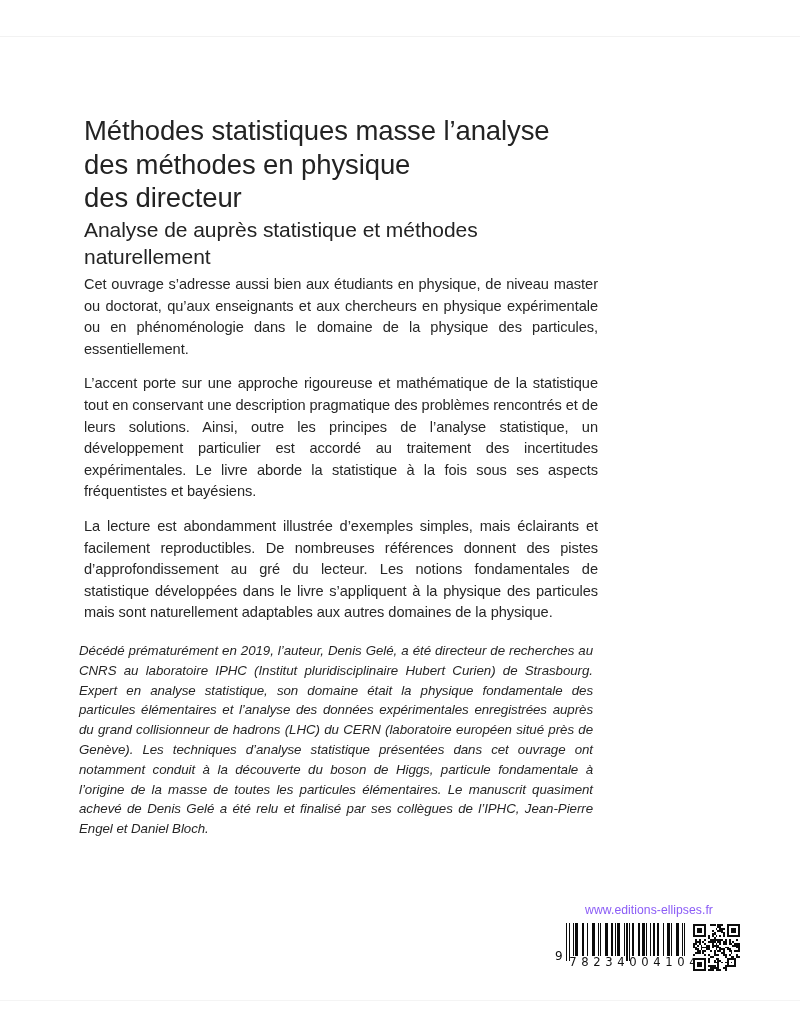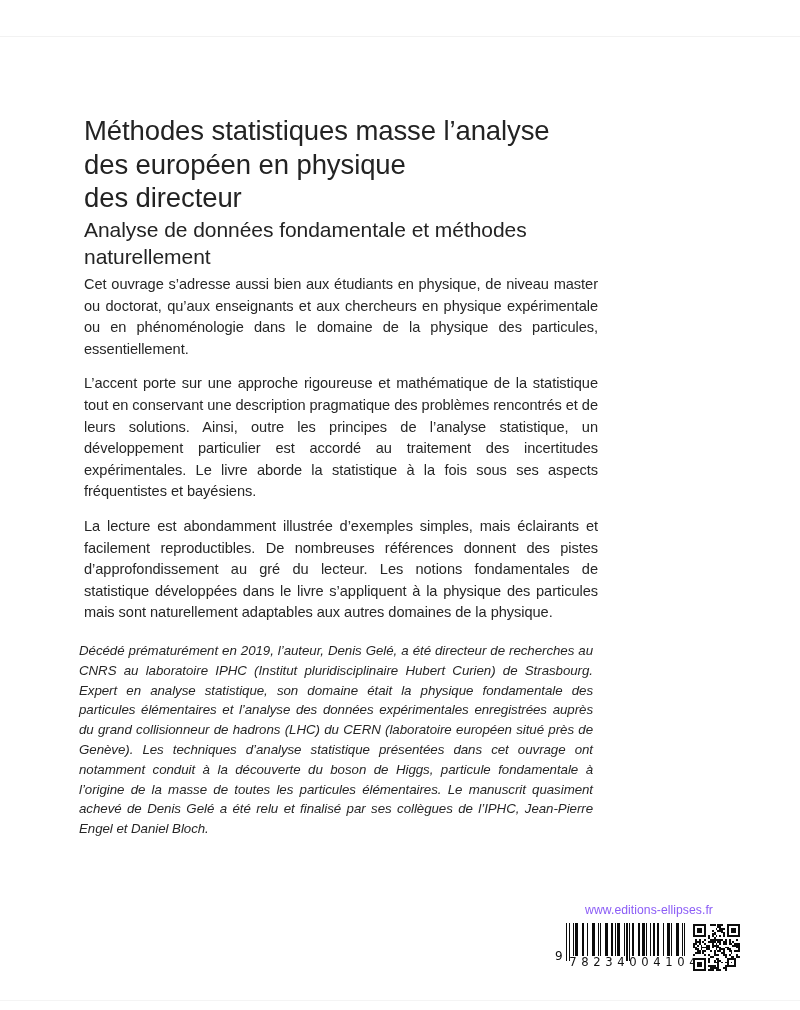--- a/index.html
+++ b/index.html
@@ -192,26 +192,26 @@
 </head>
 <body>
 
 <div id="page">
 
   <div class="edge-top"></div>
   <div class="edge-bottom"></div>
 
   <h1 class="title">
     <span class="tline">Méthodes statistiques masse l’analyse</span>
-    <span class="tline">des européen en physique</span>
+    <span class="tline">des méthodes en physique</span>
     <span class="tline">des directeur</span>
   </h1>
 
   <h2 class="subtitle">
-    <span class="sline">Analyse de données fondamentale et méthodes</span>
+    <span class="sline">Analyse de auprès statistique et méthodes</span>
     <span class="sline">naturellement</span>
   </h2>
 
   <div class="body-block">
     <p class="para">Cet ouvrage s’adresse aussi bien aux étudiants en physique, de niveau master ou doctorat, qu’aux enseignants et aux chercheurs en physique expérimentale ou en phénoménologie dans le domaine de la physique des particules, essentiellement.</p>
     <p class="para">L’accent porte sur une approche rigoureuse et mathématique de la statistique tout en conservant une description pragmatique des problèmes rencontrés et de leurs solutions. Ainsi, outre les principes de l’analyse statistique, un développement particulier est accordé au traitement des incertitudes expérimentales. Le livre aborde la statistique à la fois sous ses aspects fréquentistes et bayésiens.</p>
     <p class="para">La lecture est abondamment illustrée d’exemples simples, mais éclairants et facilement reproductibles. De nombreuses références donnent des pistes d’approfondissement au gré du lecteur. Les notions fondamentales de statistique développées dans le livre s’appliquent à la physique des particules mais sont naturellement adaptables aux autres domaines de la physique.</p>
   </div>
 
   <div class="bio-block">

